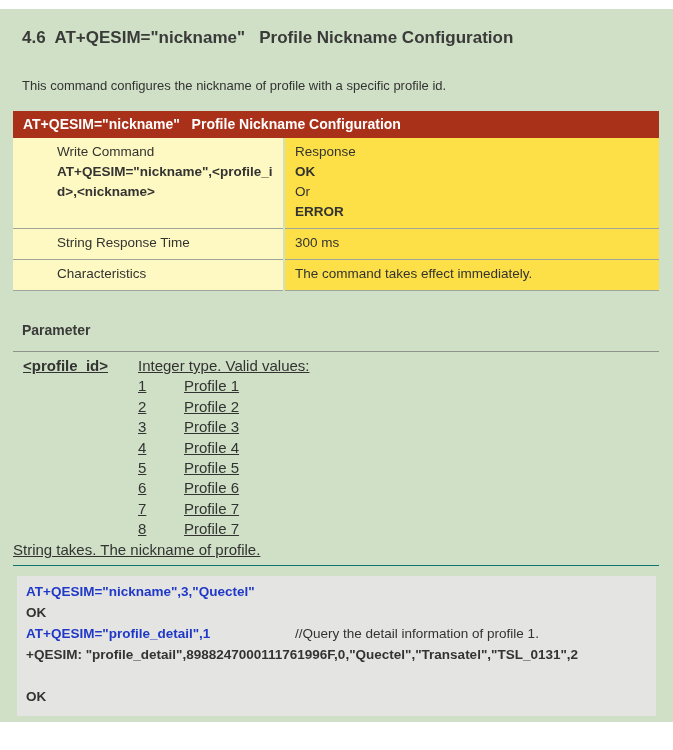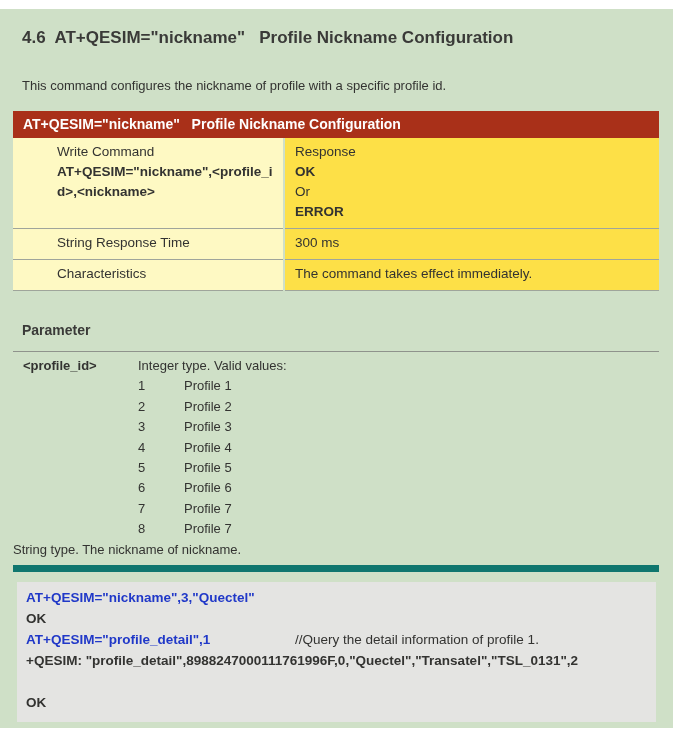--- a/index.html
+++ b/index.html
@@ -52,24 +52,25 @@
   .sub-heading {
     font-size: 14px;
     font-weight: bold;
     color: #3a3a38;
     margin: 31px 0 0 22px;
   }
   .param-block {
     margin: 13px 13px 0 13px;
     width: 646px;
     border-top: 1px solid #8f938c;
-    border-bottom: 7px solid #0f766e;
+    border-bottom: 1px solid #0f766e;
     padding: 4px 0 5px 0;
-    font-size: 13px;
+    font-size: 15px;
     line-height: 20.4px;
+    text-decoration: underline;
   }
   .param-row { display: flex; }
   .param-name { width: 125px; padding-left: 10px; font-weight: bold; flex: none; }
   .param-desc { flex: 1; }
   .val-row { display: flex; }
   .val-num { width: 46px; flex: none; }
   
   .example-box {
     background: #e4e4e2;
     margin: 10px 17px 0 17px;
@@ -157,21 +158,21 @@
             <div class="val-num">7</div>
             <div>Profile 7</div>
           </div>
           <div class="val-row">
             <div class="val-num">8</div>
             <div>Profile 7</div>
           </div>
         </div>
       </div>
       <div class="param-row">
-        <div class="param-desc">String type. The nickname of nickname.</div>
+        <div class="param-desc">String takes. The nickname of profile.</div>
       </div>
     </div>
 
 
     <div class="example-box">
       <div class="ex-line">
         <span class="ex-cmd">AT+QESIM="nickname",3,"Quectel"</span>
       </div>
       <div class="ex-resp">OK</div>
       <div class="ex-line">

